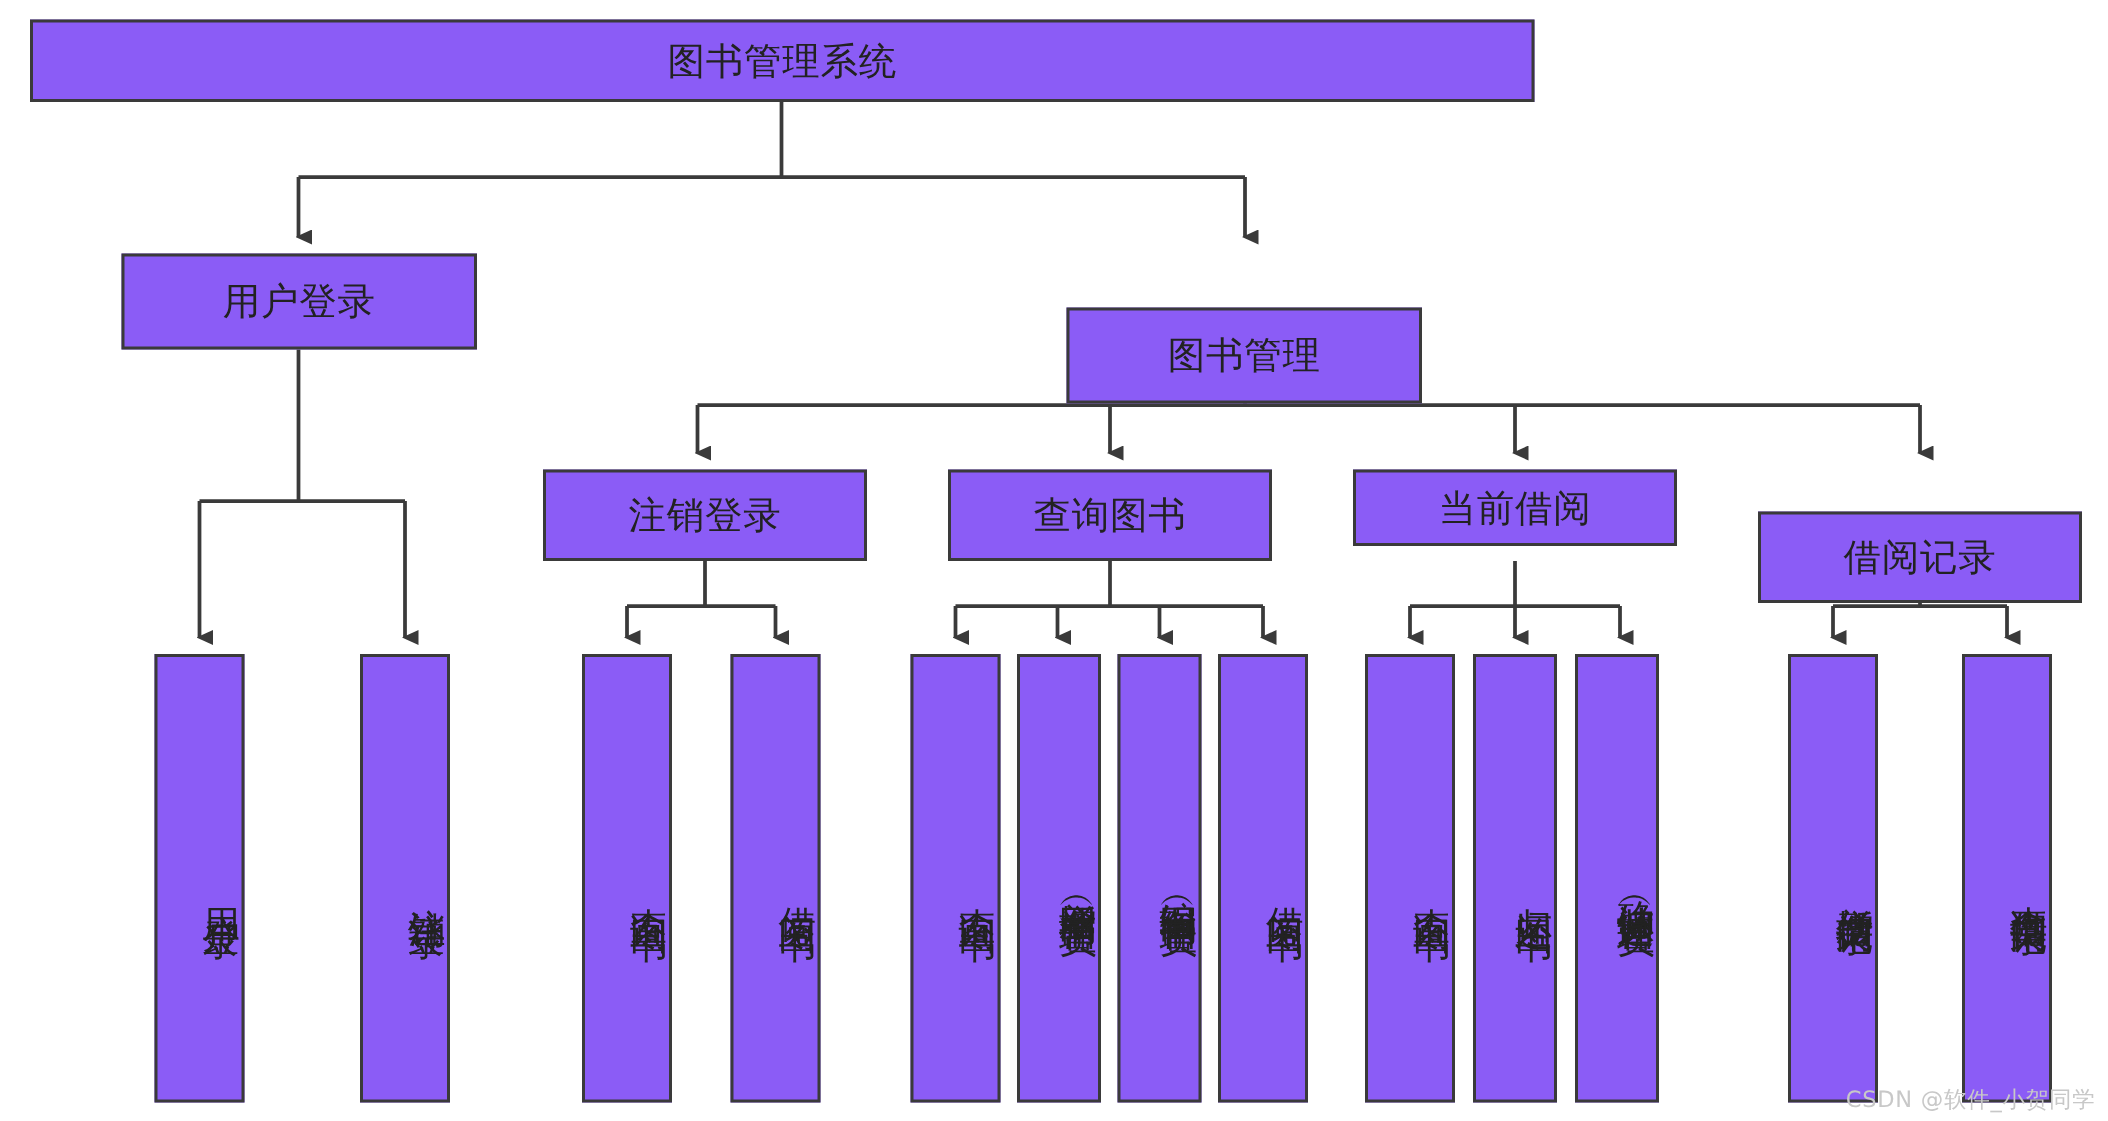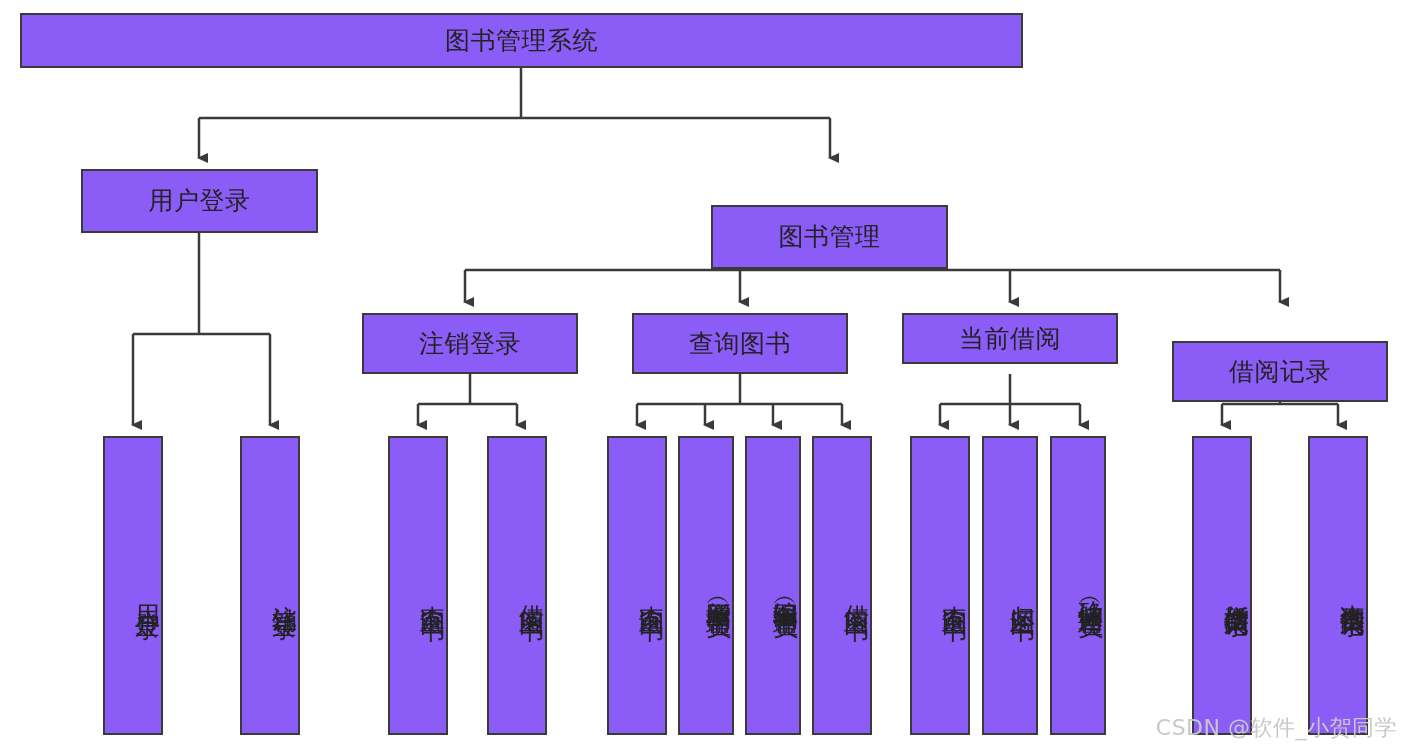--- a/index.html
+++ b/index.html
@@ -45,21 +45,21 @@
   .node.root{
     font-size:25px;
   }
   svg#links{
     position:absolute;left:0;top:0;width:1405px;height:747px;
     pointer-events:none;
   }
   #watermark{
     position:absolute;
     right:8px;bottom:4px;
-    font-size:22px;
+    font-size:15px;
     color:#c8c8c8;
     letter-spacing:0.5px;
     white-space:nowrap;
     font-family:"DejaVu Sans","Liberation Sans",sans-serif;
   }
 </style>
 </head>
 <body>
 
 <div id="diagram">

